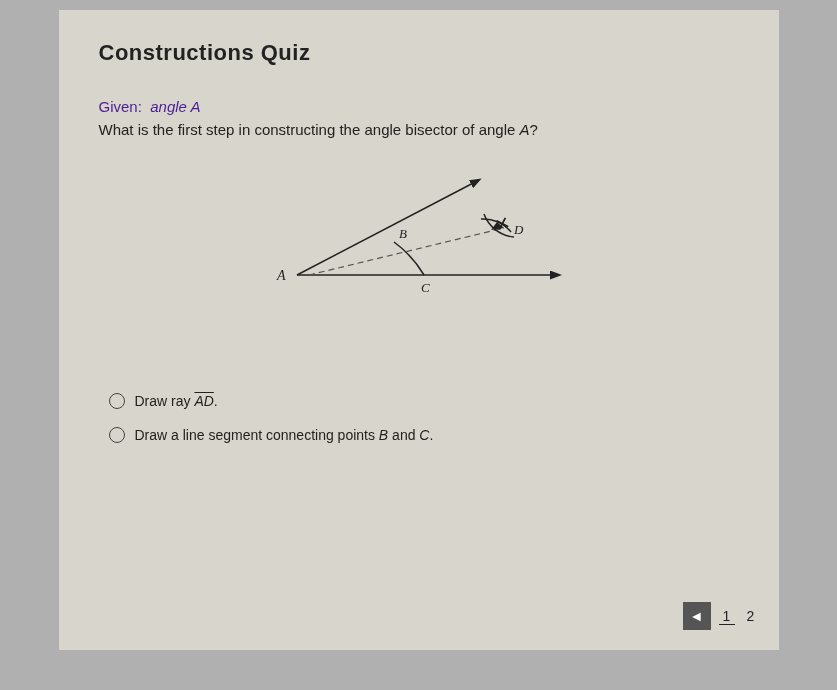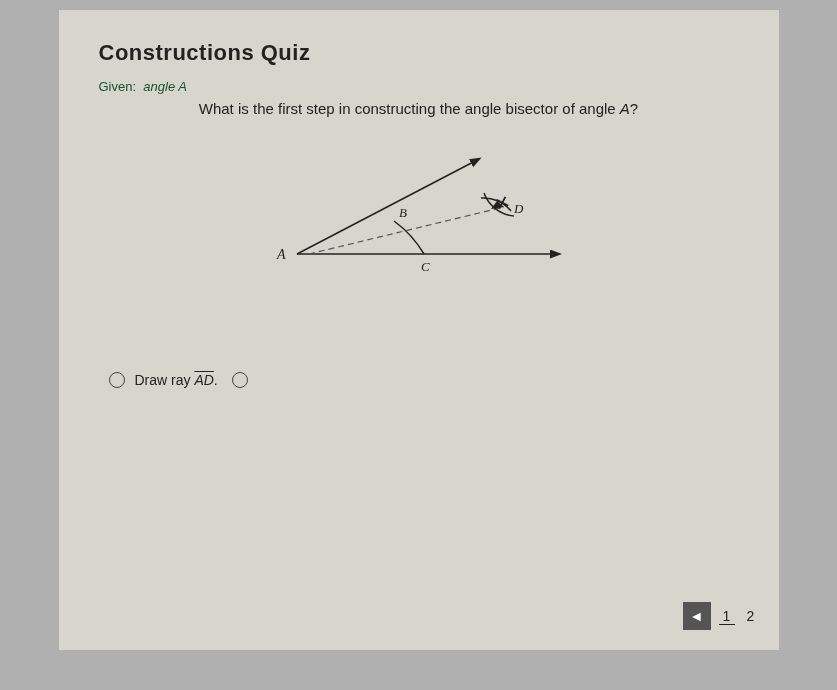--- a/index.html
+++ b/index.html
@@ -30,55 +30,54 @@
       min-height: 640px;
       padding: 30px 40px 40px 40px;
       position: relative;
     }
 
     .quiz-title {
       font-size: 22px;
       font-weight: bold;
       font-family: Arial, sans-serif;
       color: #222;
-      margin-bottom: 13px;
+      margin-bottom: 32px;
       letter-spacing: 0.5px;
     }
 
     .given-text {
-      font-size: 13px;
-      color: #14532d;
+      font-size: 15px;
+      color: #4c1d95;
       margin-bottom: 6px;
       font-family: Arial, sans-serif;
       margin-top: 6px;
     }
 
     .question-text {
       font-size: 15px;
       color: #222;
       margin-bottom: 24px;
       font-family: Arial, sans-serif;
-      text-align: center;
     }
 
     .diagram-container {
       width: 340px;
       height: 200px;
       margin: 0 auto 30px auto;
       position: relative;
     }
 
     .diagram-svg {
       width: 100%;
       height: 100%;
     }
 
     .answer-options {
       display: flex;
-      flex-direction: row;
+      flex-direction: column;
       gap: 14px;
       margin-left: 10px;
       margin-bottom: 40px;
     }
 
     .option-row {
       display: flex;
       align-items: flex-start;
       gap: 10px;
       font-size: 14px;
@@ -205,20 +204,23 @@
       <div class="option-row">
         <div class="option-circle"></div>
         <div class="option-text">
           Draw ray <span style="text-decoration:overline; font-style:italic;">AD</span>.
         </div>
       </div>
 
 
       <div class="option-row">
         <div class="option-circle"></div>
+        <div class="option-text">
+          Draw a line segment connecting points <i>B</i> and <i>C</i>.
+        </div>
       </div>
 
 
     </div>
 
     <div class="nav-bar">
       <button class="nav-btn">◄</button>
       <div class="nav-page">1</div>
       <div class="nav-page-2">2</div>
     </div>

